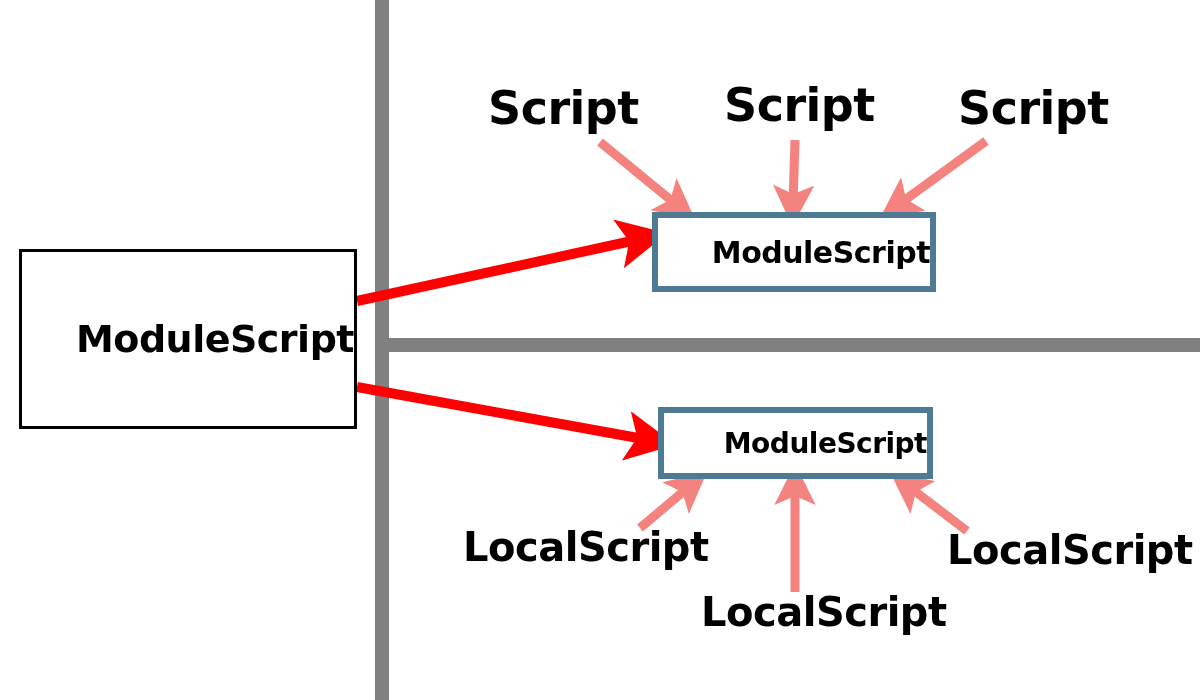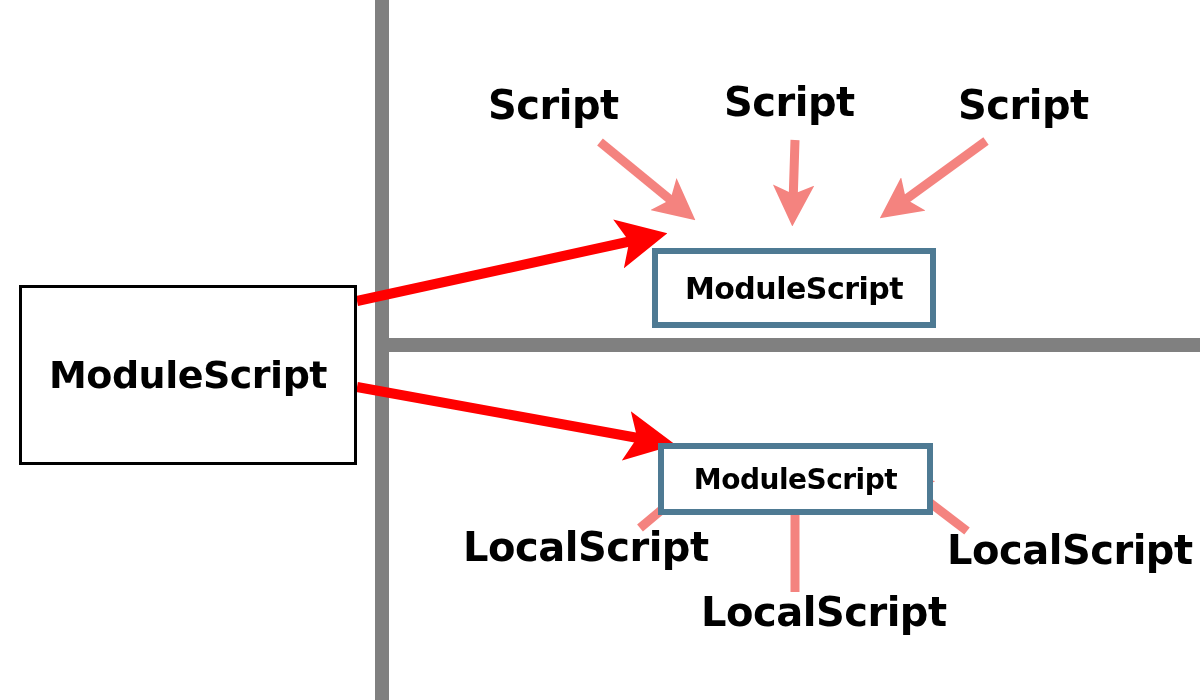--- a/index.html
+++ b/index.html
@@ -25,35 +25,34 @@
   .label-text {
     position: absolute;
     font-family: "DejaVu Sans", sans-serif;
     font-weight: bold;
     color: #000000;
     white-space: nowrap;
     letter-spacing: -0.5px;
     line-height: 1;
   }
   .script-label {
-    font-size: 40px;
+    font-size: 46px;
     text-align: right;
   }
   .localscript-label {
     font-size: 40px;
     margin-left: 36px;
   }
   .node-box {
     position: absolute;
     display: flex;
     align-items: center;
-    justify-content: center;
+    justify-content: flex-end;
     background: #ffffff;
     box-sizing: border-box;
-    margin-top: 36px;
   }
   .node-box .node-text {
     font-family: "DejaVu Sans", sans-serif;
     font-weight: bold;
     color: #000000;
     white-space: nowrap;
     letter-spacing: -0.5px;
   }
   #source-module-box {
     left: 19px;

